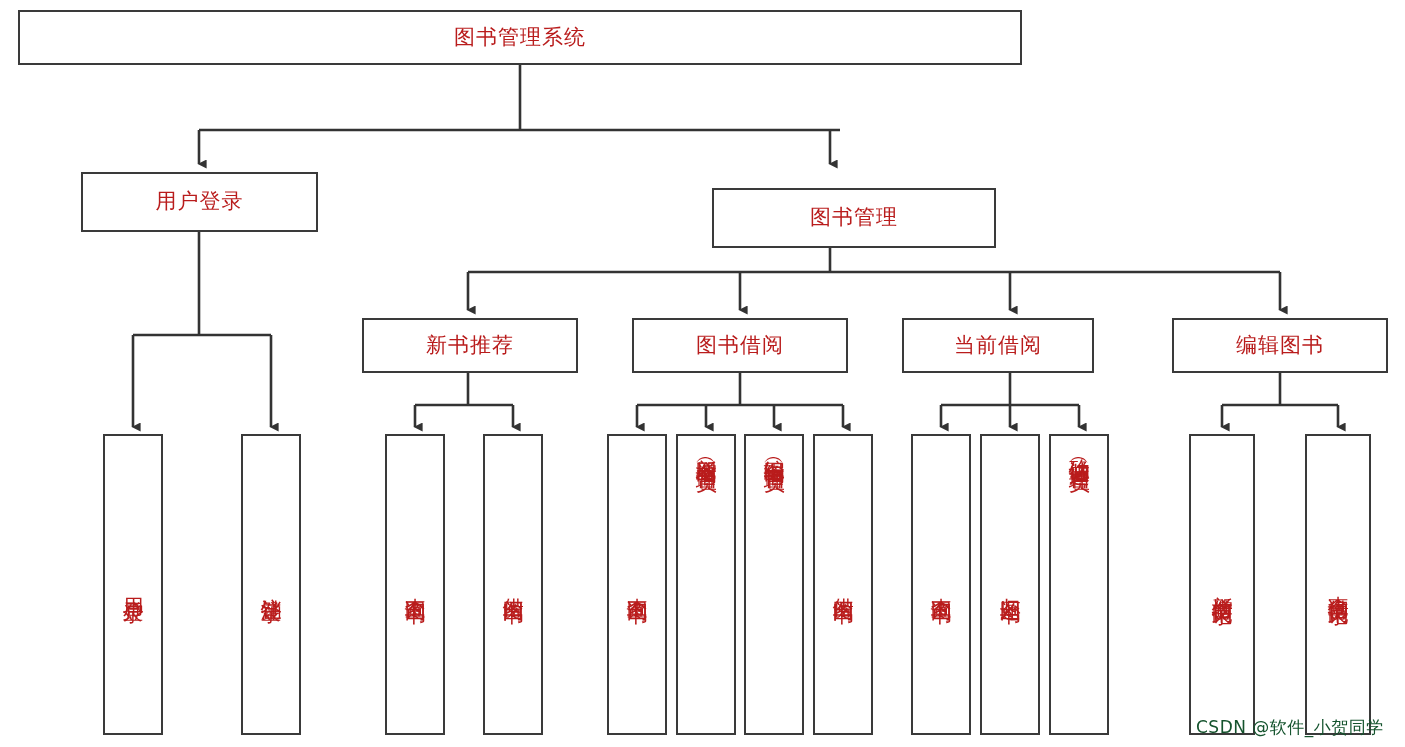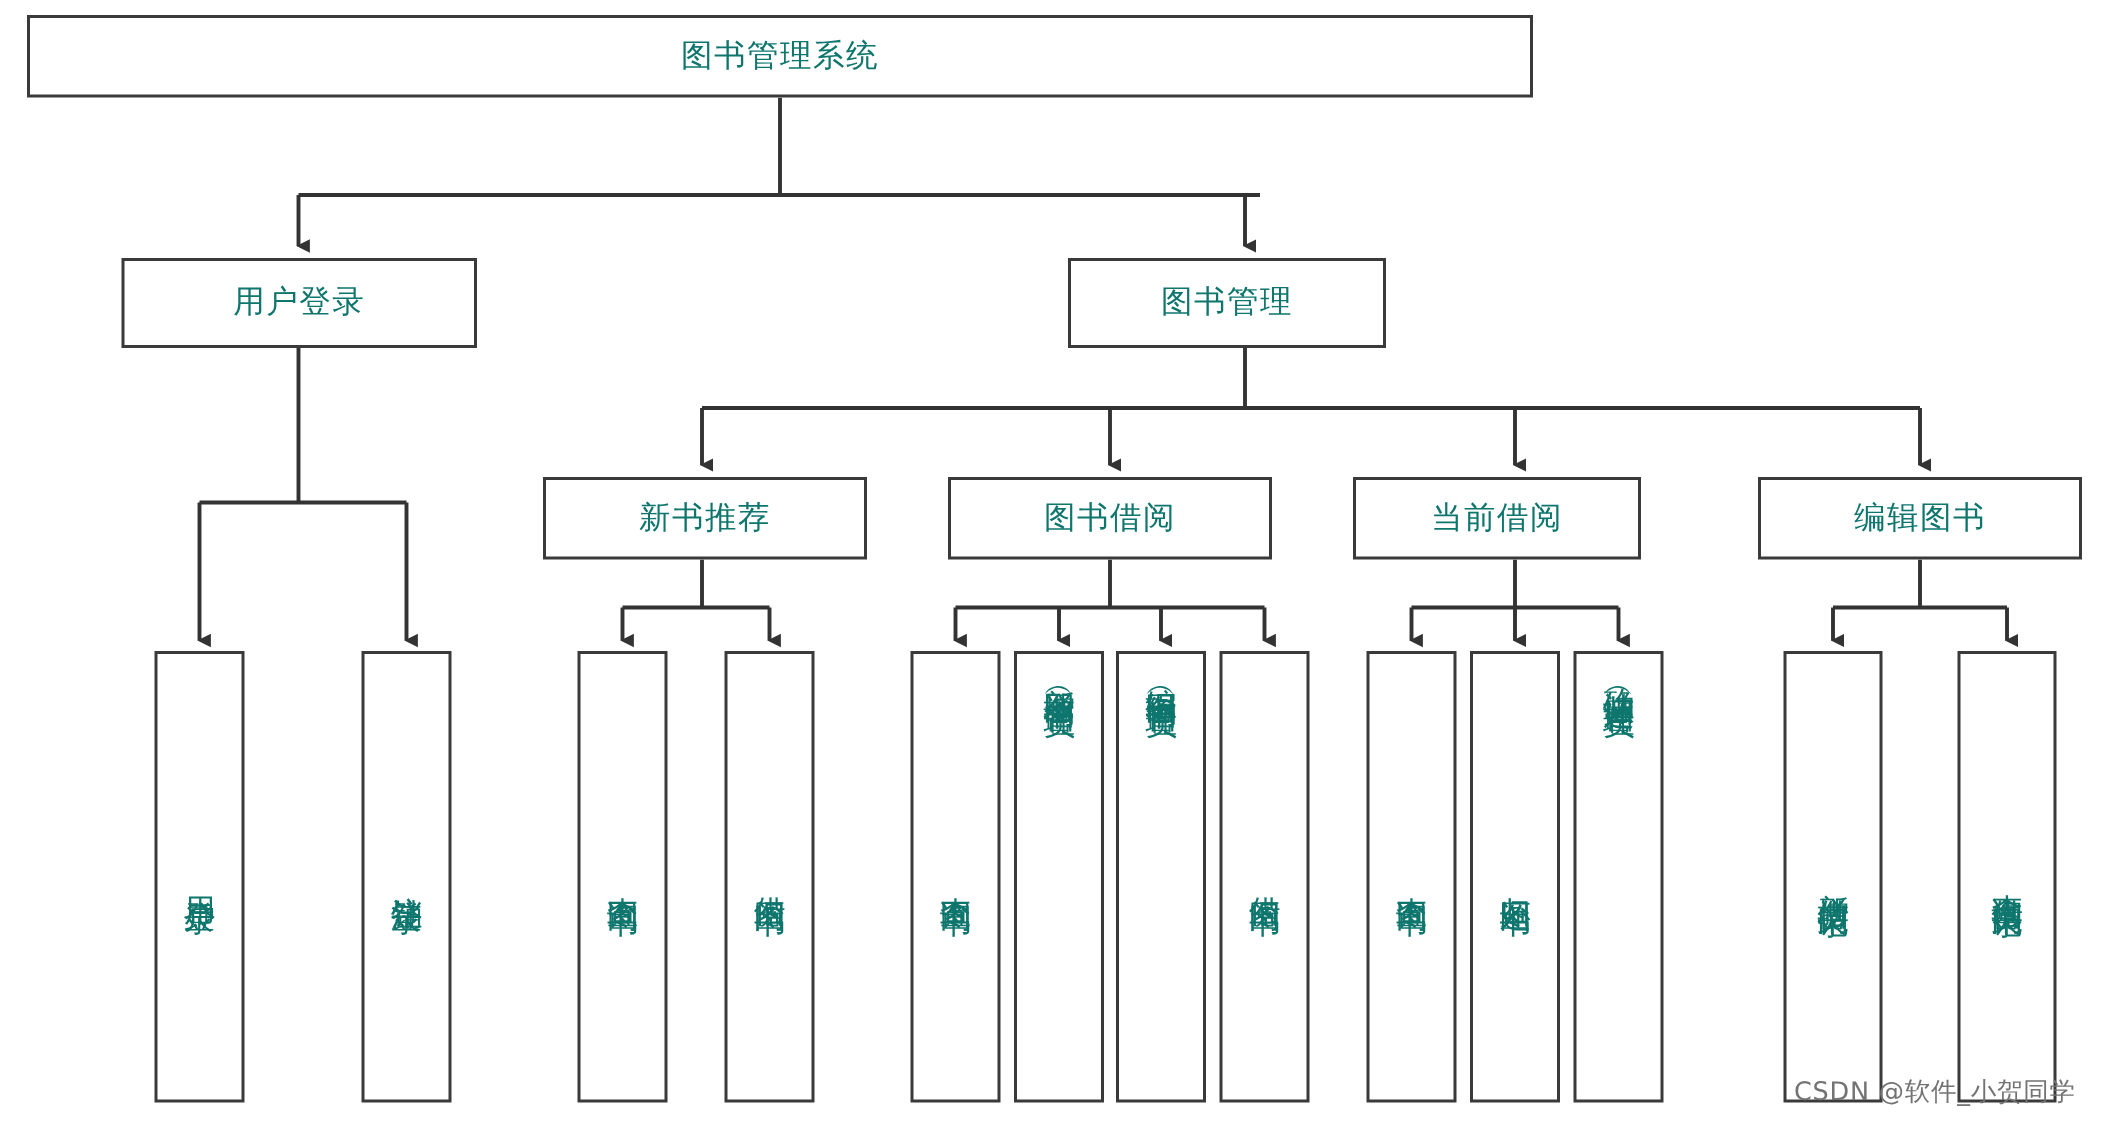--- a/index.html
+++ b/index.html
@@ -26,21 +26,21 @@
     pointer-events: none;
   }
   .node {
     position: absolute;
     box-sizing: border-box;
     background: #ffffff;
     border: 2px solid #3a3a3a;
     display: flex;
     align-items: center;
     justify-content: center;
-    color: #0f766e;
+    color: #b91c1c;
   }
   .node.horiz {
     font-size: 21px;
     letter-spacing: 1px;
     line-height: 1.2;
   }
   .node.vert {
     writing-mode: vertical-rl;
     text-orientation: upright;
     font-size: 21px;
@@ -53,21 +53,21 @@
   }
   .node.vert.center {
     justify-content: center;
     padding-top: 0;
   }
   .node-title {
     font-size: 22px;
   }
   .watermark {
     position: absolute;
-    color: #737373;
+    color: #14532d;
     font-size: 17px;
     letter-spacing: 0.5px;
     white-space: nowrap;
     user-select: none;
   }
 </style>
 </head>
 <body>
 
 <div id="canvas">
@@ -118,21 +118,21 @@
       <path d="M1280,373 L1280,405"></path>
       <path d="M1222,405 L1338,405"></path>
       <path d="M1222,405 L1222,427" marker-end="url(#arrow)"></path>
       <path d="M1338,405 L1338,427" marker-end="url(#arrow)"></path>
     </g>
   </svg>
 
   <div class="node horiz node-title" style="left:18px; top:10px; width:1004px; height:55px;">图书管理系统</div>
 
   <div class="node horiz" style="left:81px; top:172px; width:237px; height:60px;">用户登录</div>
-  <div class="node horiz" style="left:712px; top:172px; width:212px; height:60px;">图书管理</div>
+  <div class="node horiz" style="left:712px; top:188px; width:284px; height:60px;">图书管理</div>
 
   <div class="node horiz" style="left:362px; top:318px; width:216px; height:55px;">新书推荐</div>
   <div class="node horiz" style="left:632px; top:318px; width:216px; height:55px;">图书借阅</div>
   <div class="node horiz" style="left:902px; top:318px; width:192px; height:55px;">当前借阅</div>
   <div class="node horiz" style="left:1172px; top:318px; width:216px; height:55px;">编辑图书</div>
 
   <div class="node vert center" style="left:103px; top:434px; width:60px; height:301px;">用户登录</div>
   <div class="node vert center" style="left:241px; top:434px; width:60px; height:301px;">注销登录</div>
 
   <div class="node vert center" style="left:385px; top:434px; width:60px; height:301px;">查询图书</div>

